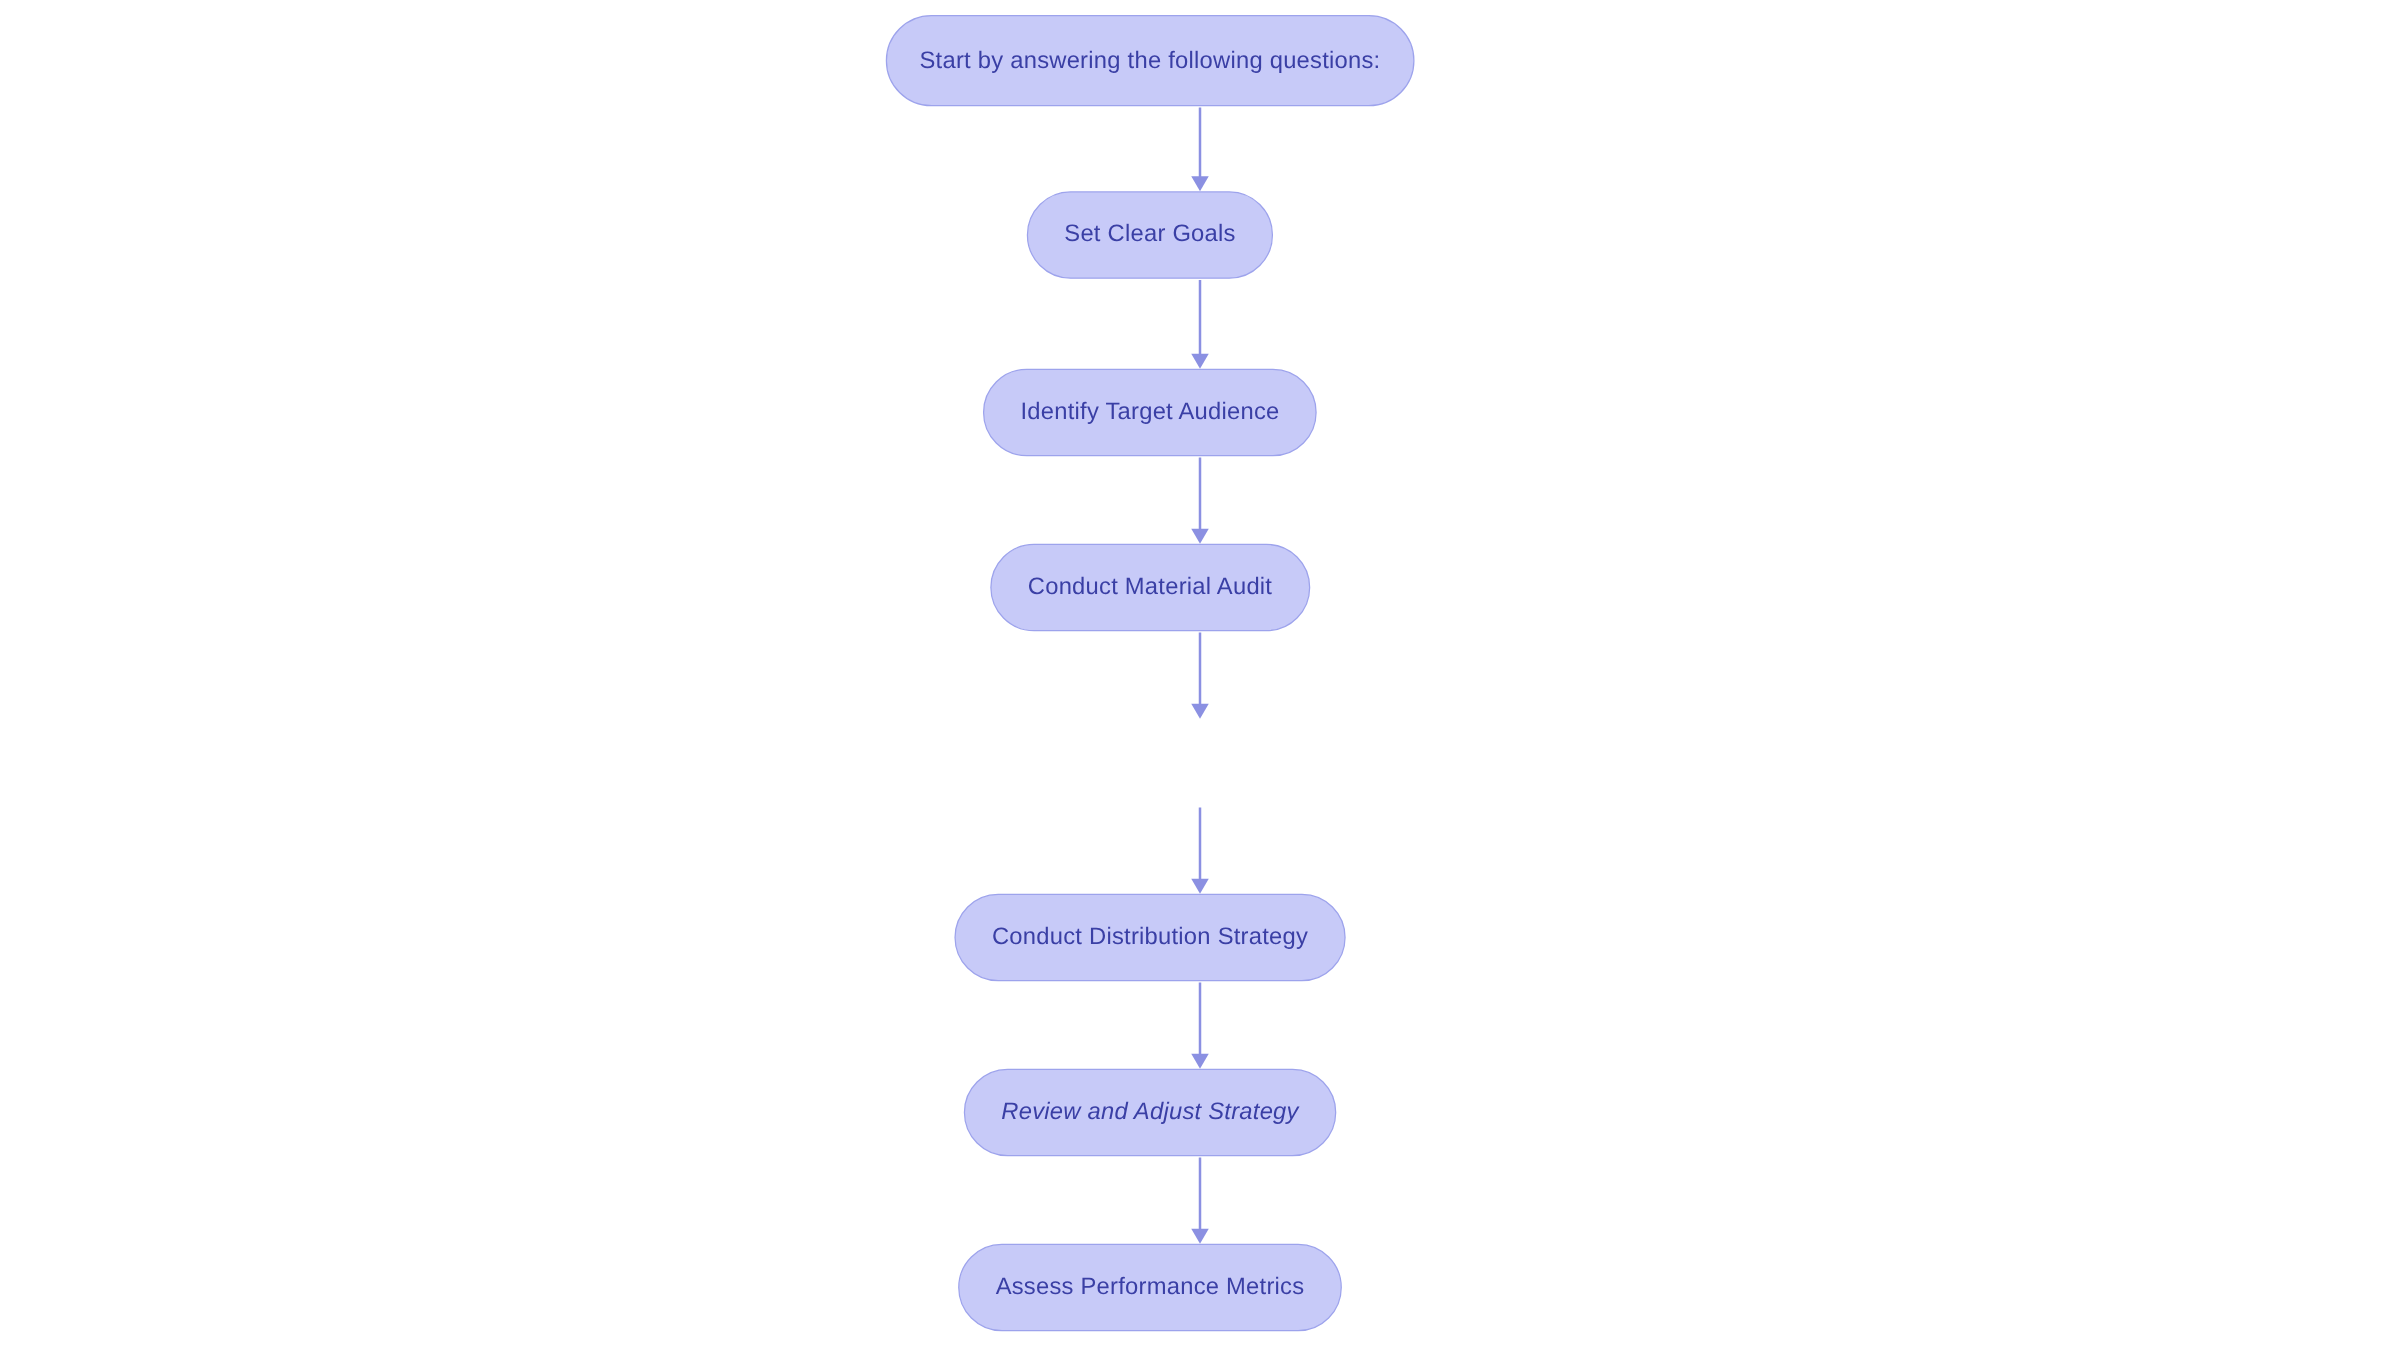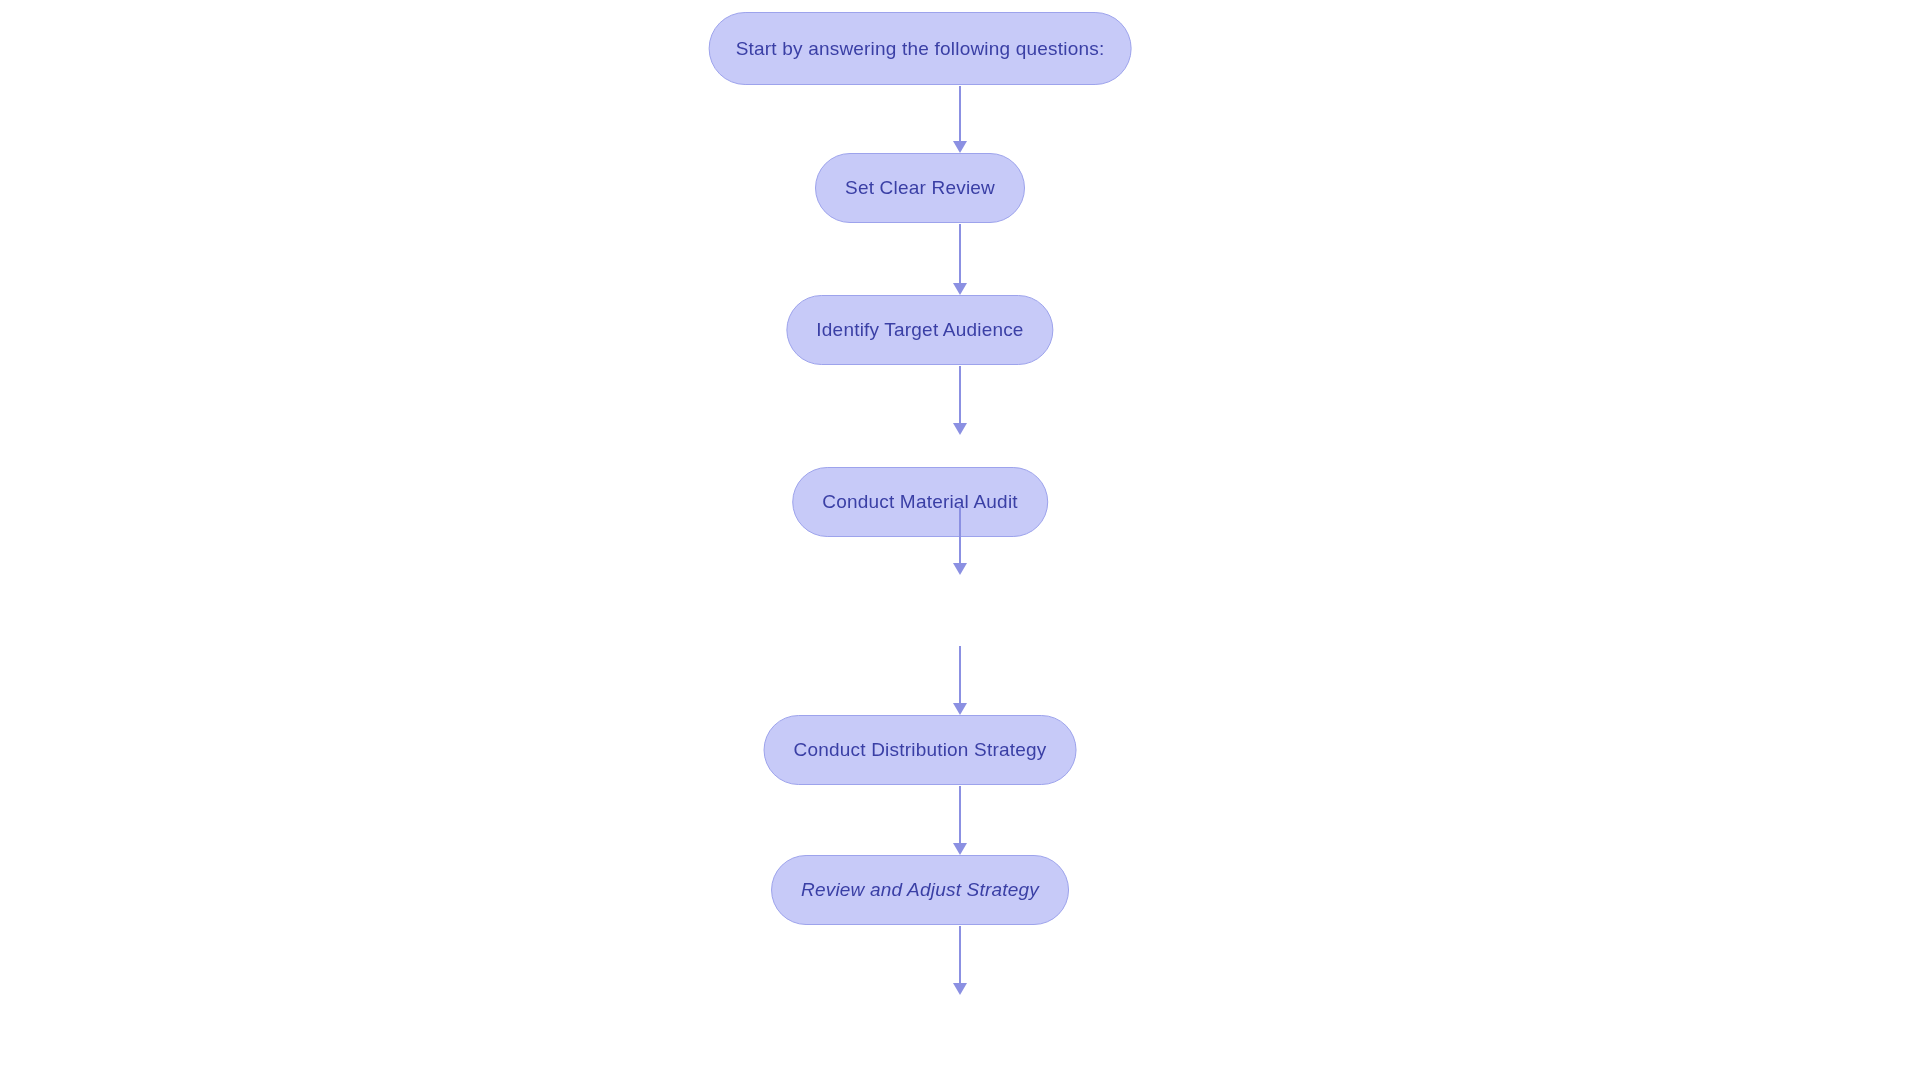--- a/index.html
+++ b/index.html
@@ -34,21 +34,21 @@
     background:var(--node-fill);
     border:1.5px solid var(--node-border);
     border-radius:37px;
     color:var(--node-text);
     font-size:19px;
     letter-spacing:0.2px;
   }
   .n1{top:12px;height:73px;padding:0 26px;}
   .n2{top:153px;}
   .n3{top:295px;}
-  .n4{top:435px;margin-top:32px;}
+  .n4{top:435px;}
   .n5{top:575px;}
   .n6{top:715px;}
   .n7{top:855px;font-style:italic;}
   .n8{top:995px;}
 
   .connector{
     position:absolute;
     left:952px;
     width:16px;
   }
@@ -82,21 +82,21 @@
 
 <div class="canvas">
 
   <div class="node n1">Start by answering the following questions:</div>
 
   <div class="connector c1">
     <div class="line"></div>
     <div class="head"></div>
   </div>
 
-  <div class="node n2">Set Clear Review</div>
+  <div class="node n2">Set Clear Goals</div>
 
   <div class="connector c2">
     <div class="line"></div>
     <div class="head"></div>
   </div>
 
   <div class="node n3">Identify Target Audience</div>
 
   <div class="connector c3">
     <div class="line"></div>
@@ -123,14 +123,15 @@
     <div class="head"></div>
   </div>
 
   <div class="node n7">Review and Adjust Strategy</div>
 
   <div class="connector c7">
     <div class="line"></div>
     <div class="head"></div>
   </div>
 
+  <div class="node n8">Assess Performance Metrics</div>
 
 </div>
 
 </body></html>

